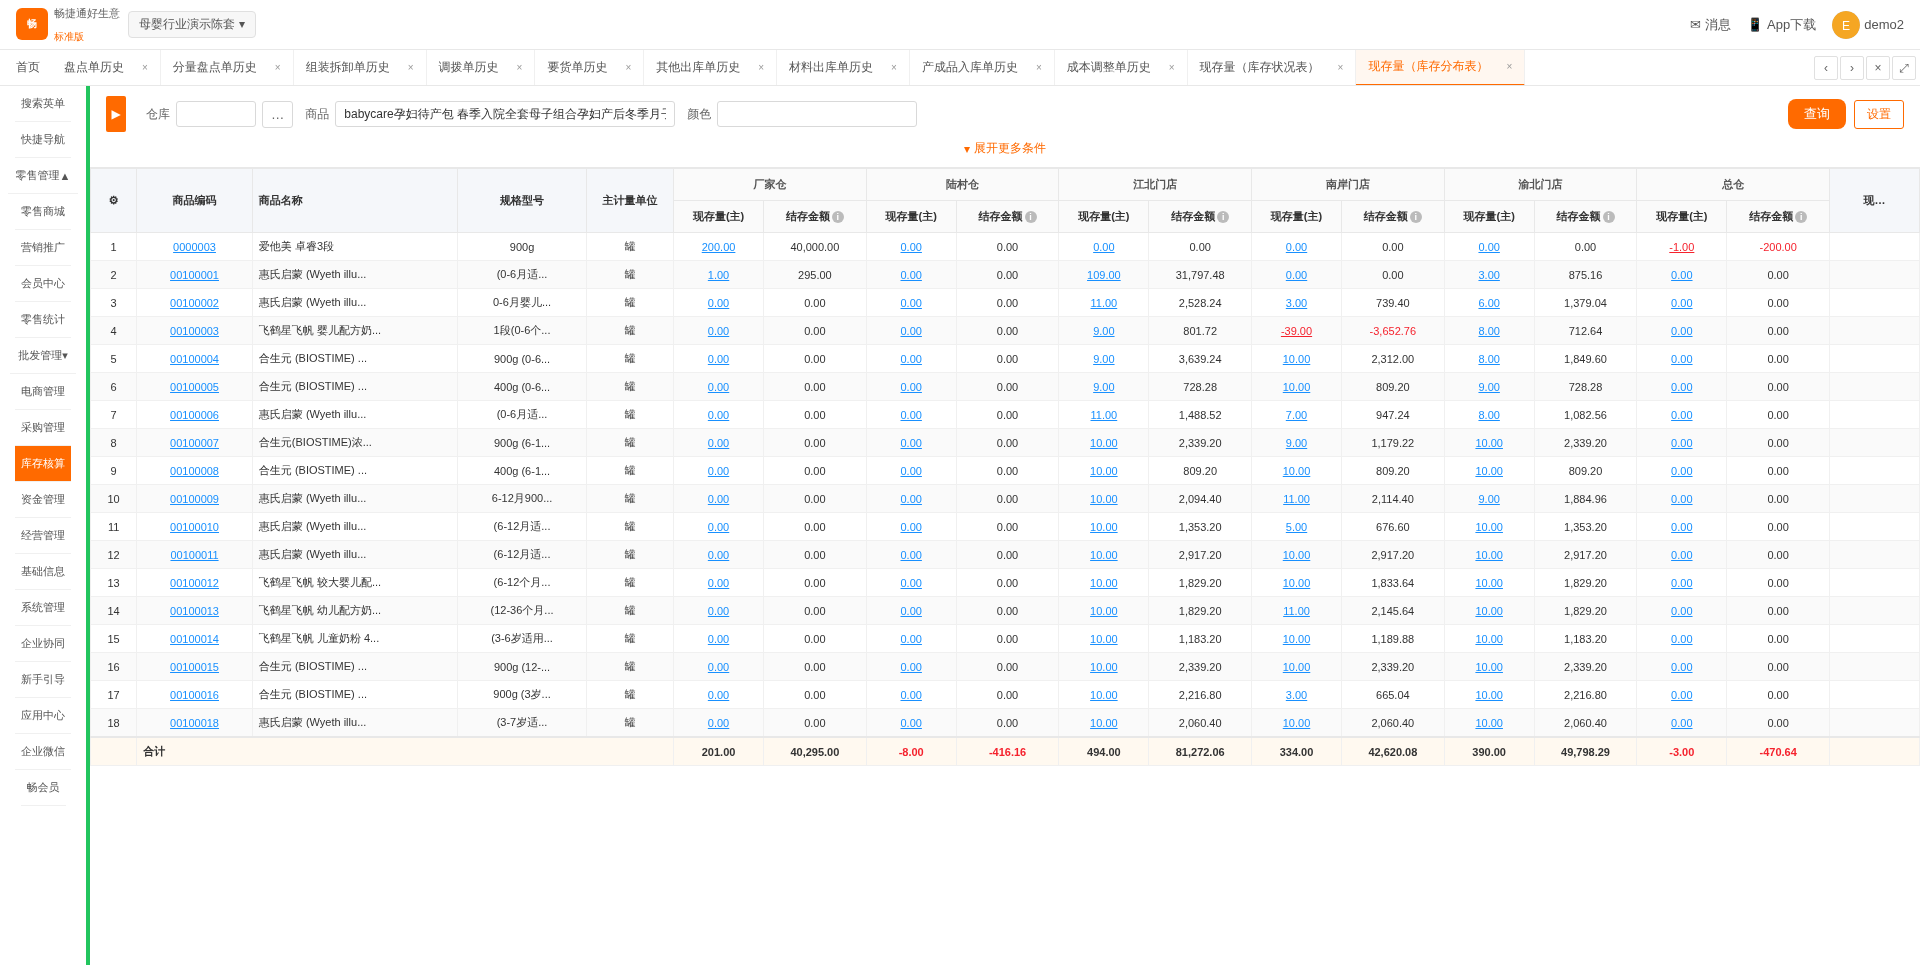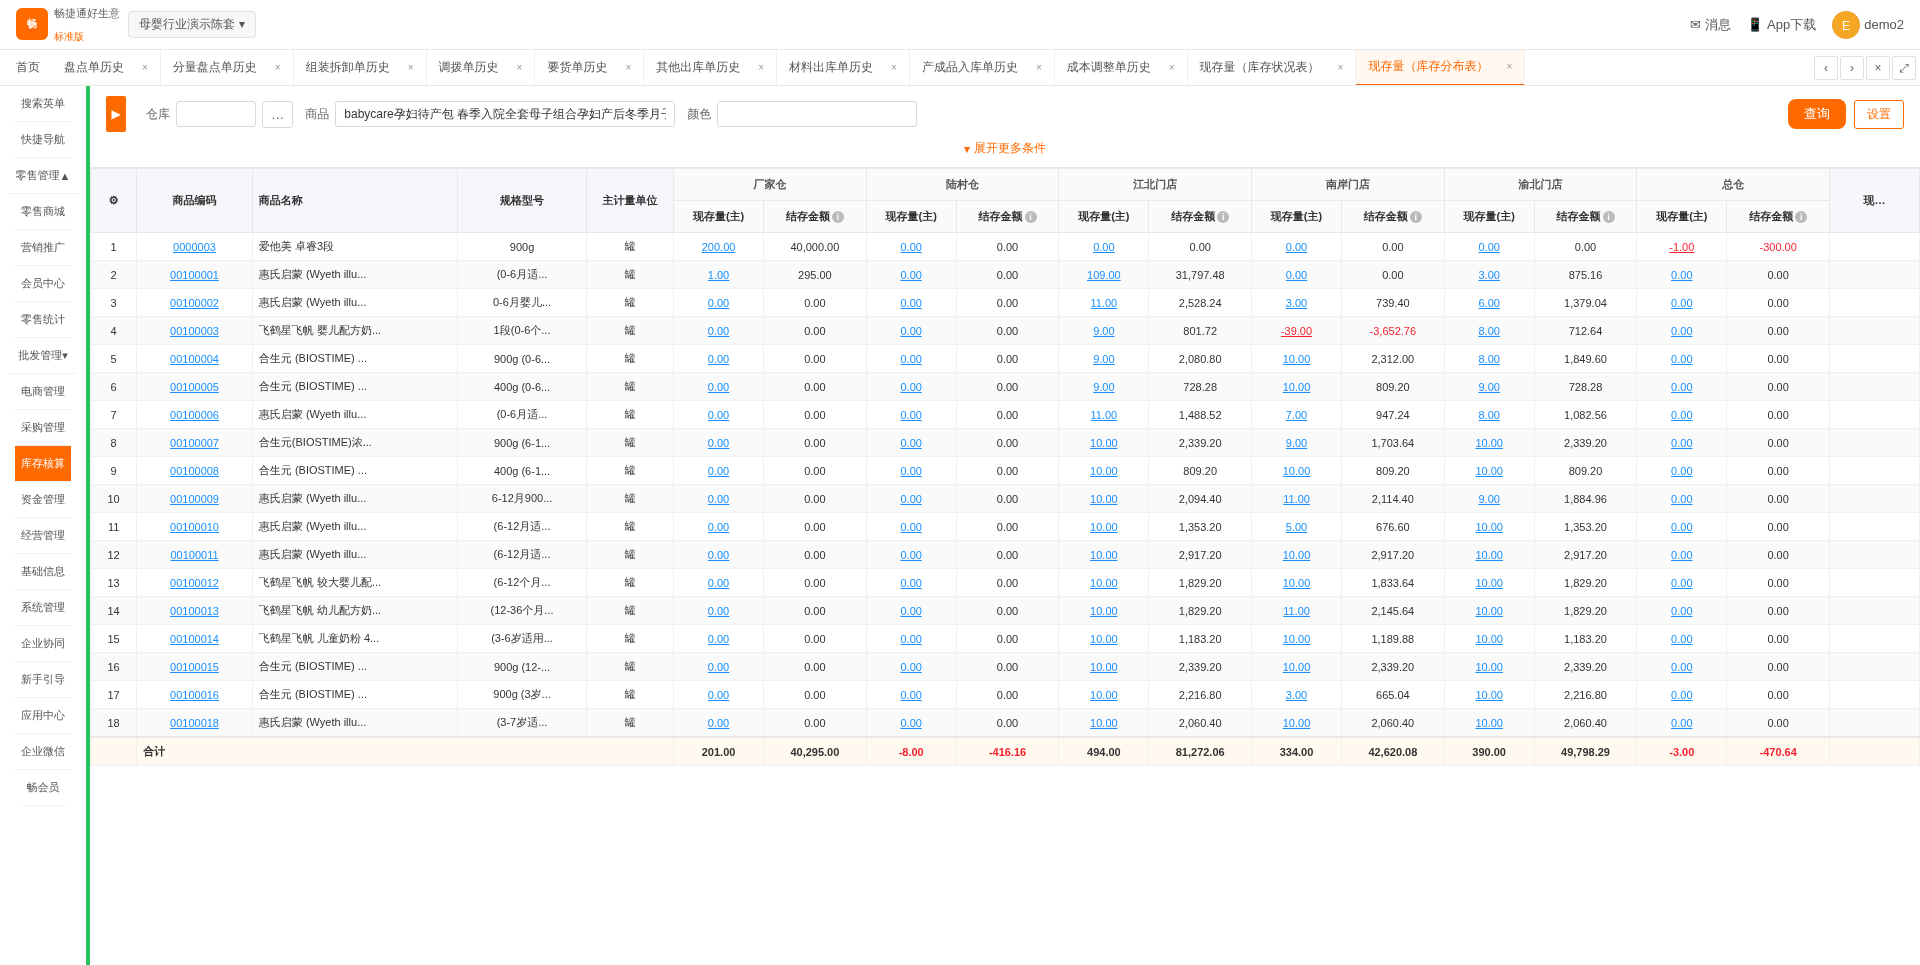--- a/index.html
+++ b/index.html
@@ -284,21 +284,21 @@
     <td>40,000.00</td>
     <td class="td-link">0.00</td>
     <td>0.00</td>
     <td class="td-link">0.00</td>
     <td>0.00</td>
     <td class=" td-link">0.00</td>
     <td class="">0.00</td>
     <td class="td-link">0.00</td>
     <td>0.00</td>
     <td class="td-neg td-link">-1.00</td>
-    <td class="td-neg">-300.00</td>
+    <td class="td-neg">-200.00</td>
     <td></td>
   </tr>
             <tr>
     <td>2</td>
     <td class="td-link">00100001</td>
     <td style="text-align:left">惠氏启蒙 (Wyeth illu...</td>
     <td>(0-6月适...</td>
     <td>罐</td>
     <td class="td-link">1.00</td>
     <td>295.00</td>
@@ -358,21 +358,21 @@
     <td>5</td>
     <td class="td-link">00100004</td>
     <td style="text-align:left">合生元 (BIOSTIME) ...</td>
     <td>900g (0-6...</td>
     <td>罐</td>
     <td class="td-link">0.00</td>
     <td>0.00</td>
     <td class="td-link">0.00</td>
     <td>0.00</td>
     <td class="td-link">9.00</td>
-    <td>2,080.80</td>
+    <td>3,639.24</td>
     <td class=" td-link">10.00</td>
     <td class="">2,312.00</td>
     <td class="td-link">8.00</td>
     <td>1,849.60</td>
     <td class=" td-link">0.00</td>
     <td class="">0.00</td>
     <td></td>
   </tr>
             <tr>
     <td>6</td>
@@ -420,21 +420,21 @@
     <td style="text-align:left">合生元(BIOSTIME)浓...</td>
     <td>900g (6-1...</td>
     <td>罐</td>
     <td class="td-link">0.00</td>
     <td>0.00</td>
     <td class="td-link">0.00</td>
     <td>0.00</td>
     <td class="td-link">10.00</td>
     <td>2,339.20</td>
     <td class=" td-link">9.00</td>
-    <td class="">1,703.64</td>
+    <td class="">1,179.22</td>
     <td class="td-link">10.00</td>
     <td>2,339.20</td>
     <td class=" td-link">0.00</td>
     <td class="">0.00</td>
     <td></td>
   </tr>
             <tr>
     <td>9</td>
     <td class="td-link">00100008</td>
     <td style="text-align:left">合生元 (BIOSTIME) ...</td>

